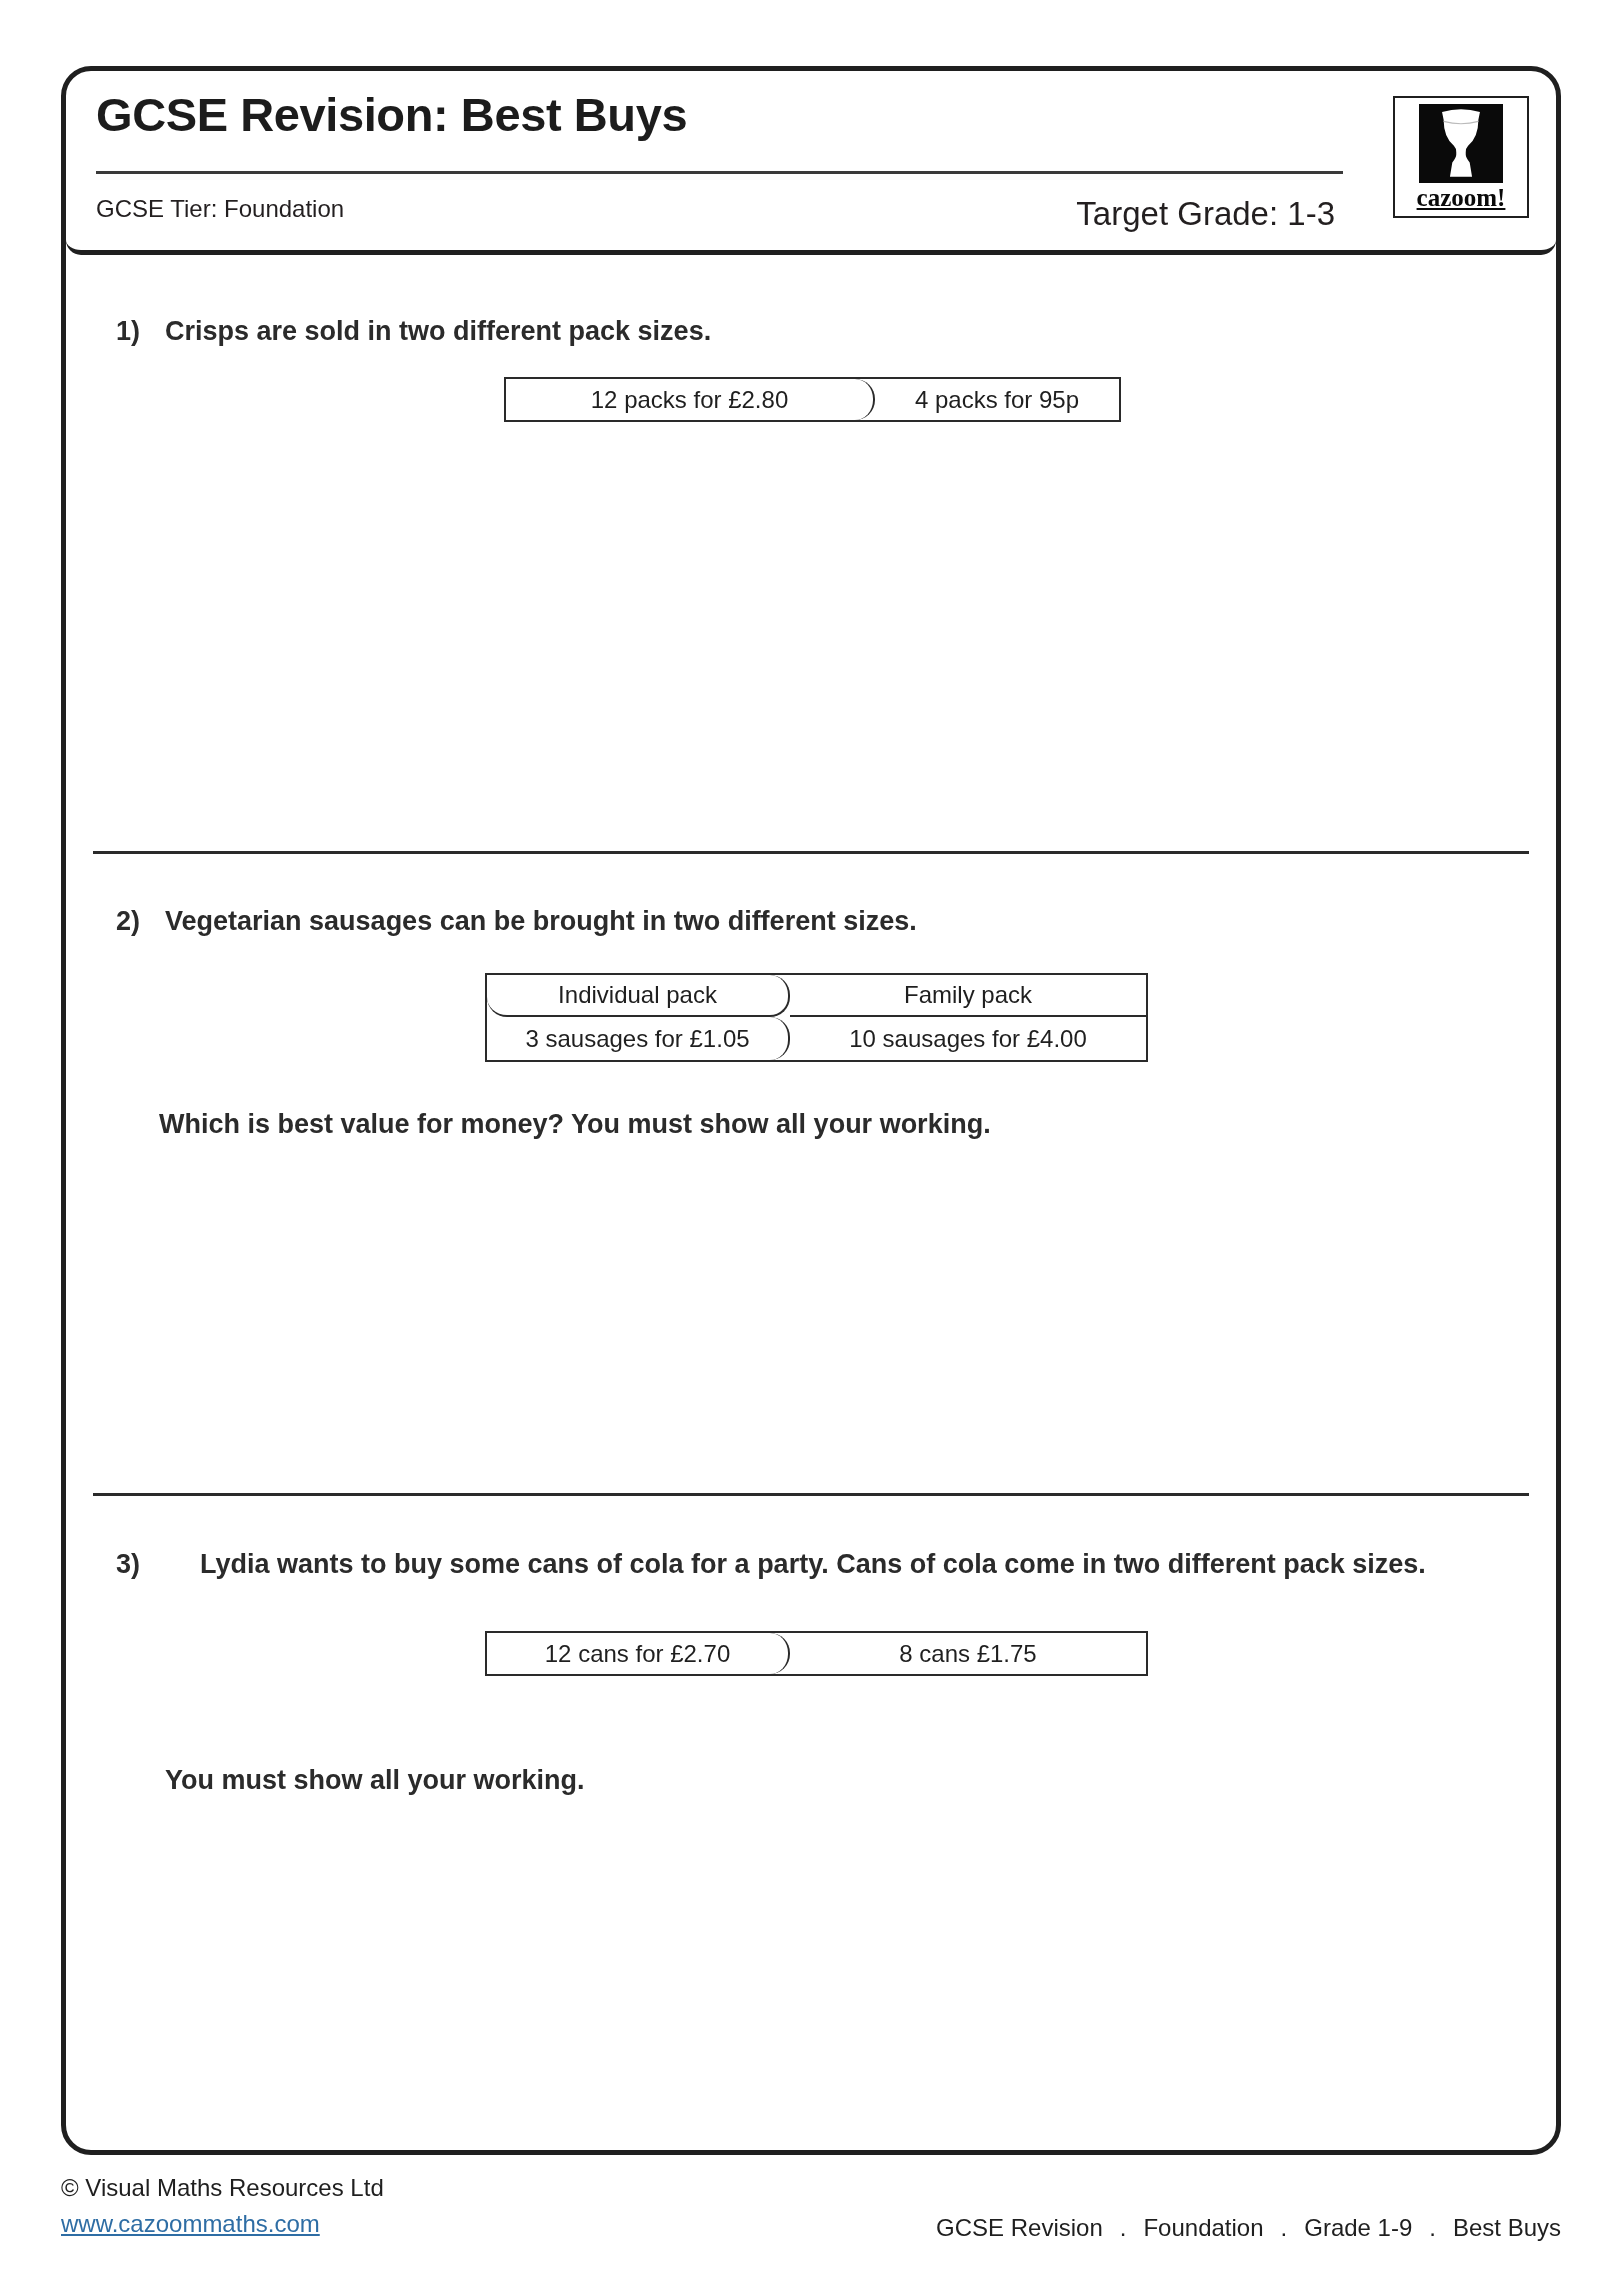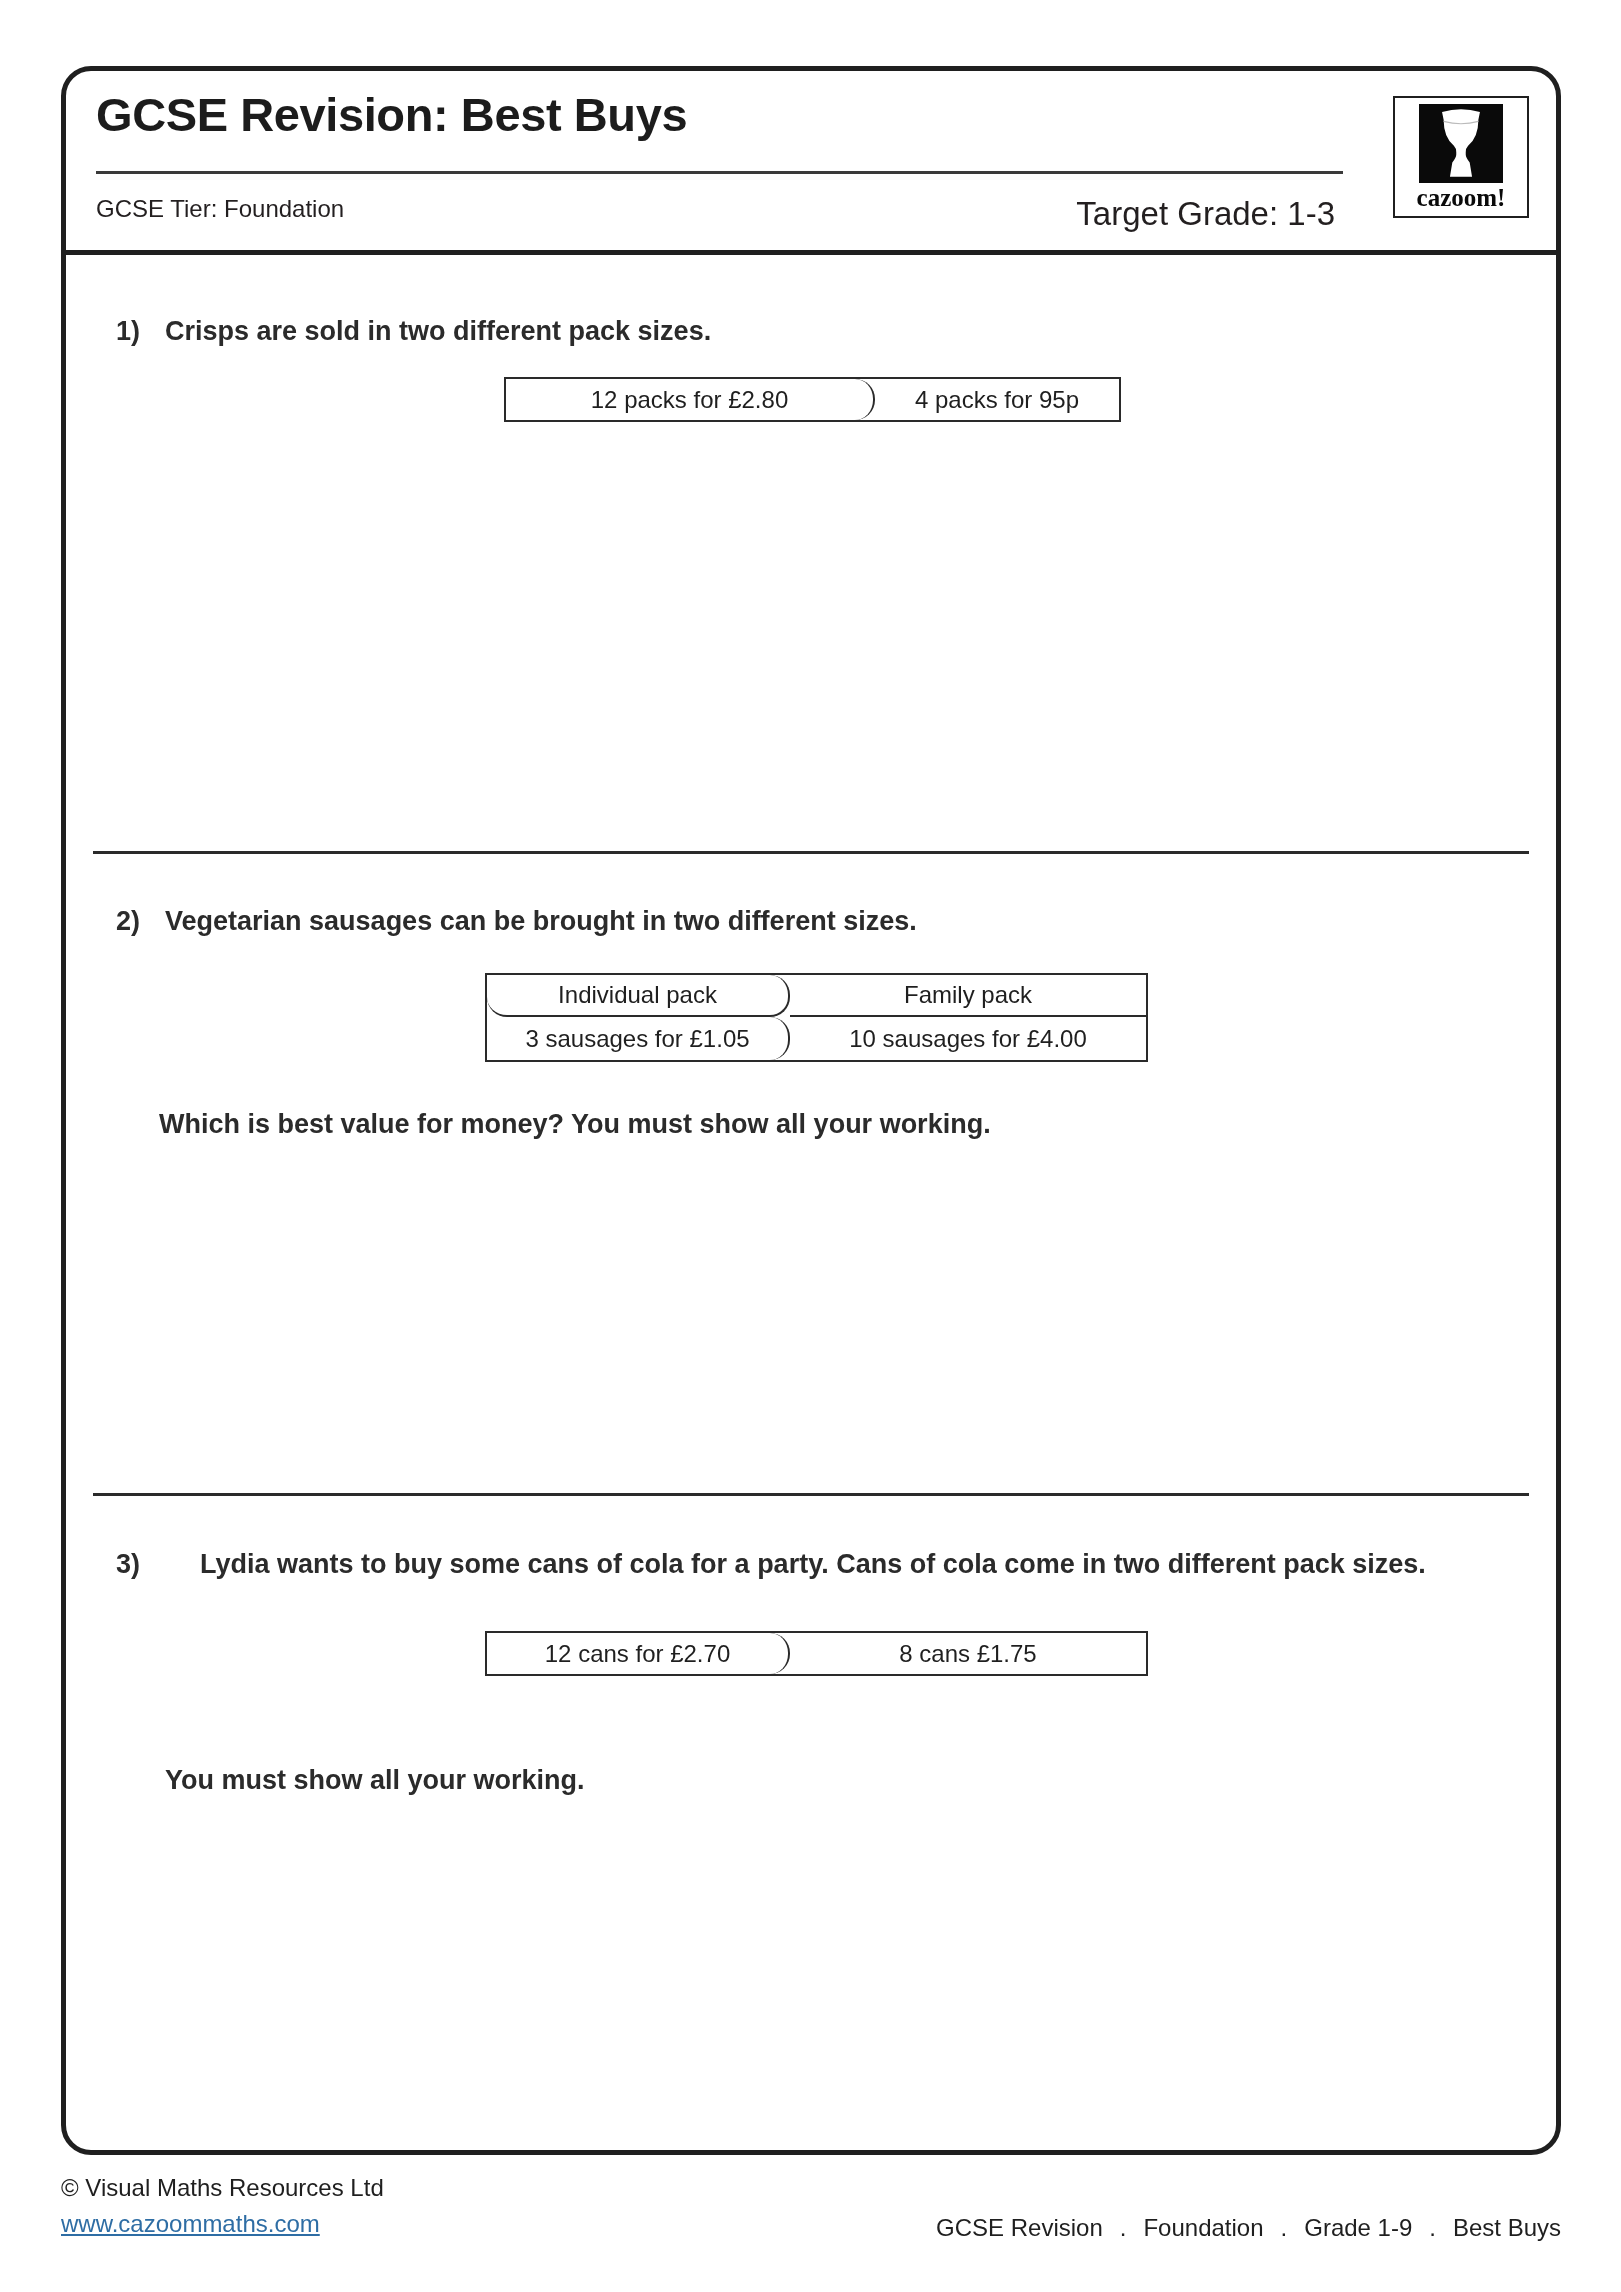--- a/index.html
+++ b/index.html
@@ -22,20 +22,21 @@
     border-radius: 30px;
     box-sizing: border-box;
     background: #ffffff;
   }
 
   
   .header {
     position: relative;
     height: 179px;
     border-bottom: 5.4px solid #1f1f1f;
+    border-radius: 15px;
   }
   .title {
     position: absolute;
     left: 30px; top: 16px;
     margin: 0;
     font-size: 47px;
     font-weight: bold;
     letter-spacing: -0.4px;
     color: #1c1c1c;
   }
@@ -71,20 +72,21 @@
     margin-top: 6.3px;
     background: #0a0a0a;
   }
   .logo-square svg { display: block; width: 100%; height: 100%; }
   .logo-word {
     font-family: "Liberation Serif", serif;
     font-weight: bold;
     font-size: 25px;
     line-height: 30px;
     color: #0a0a0a;
+    text-decoration: underline;
   }
 
   
   .qbody { position: relative; width: 100%; height: 1888px; }
 
   .qrow {
     position: absolute;
     display: flex;
     font-size: 27px;
     font-weight: bold;

